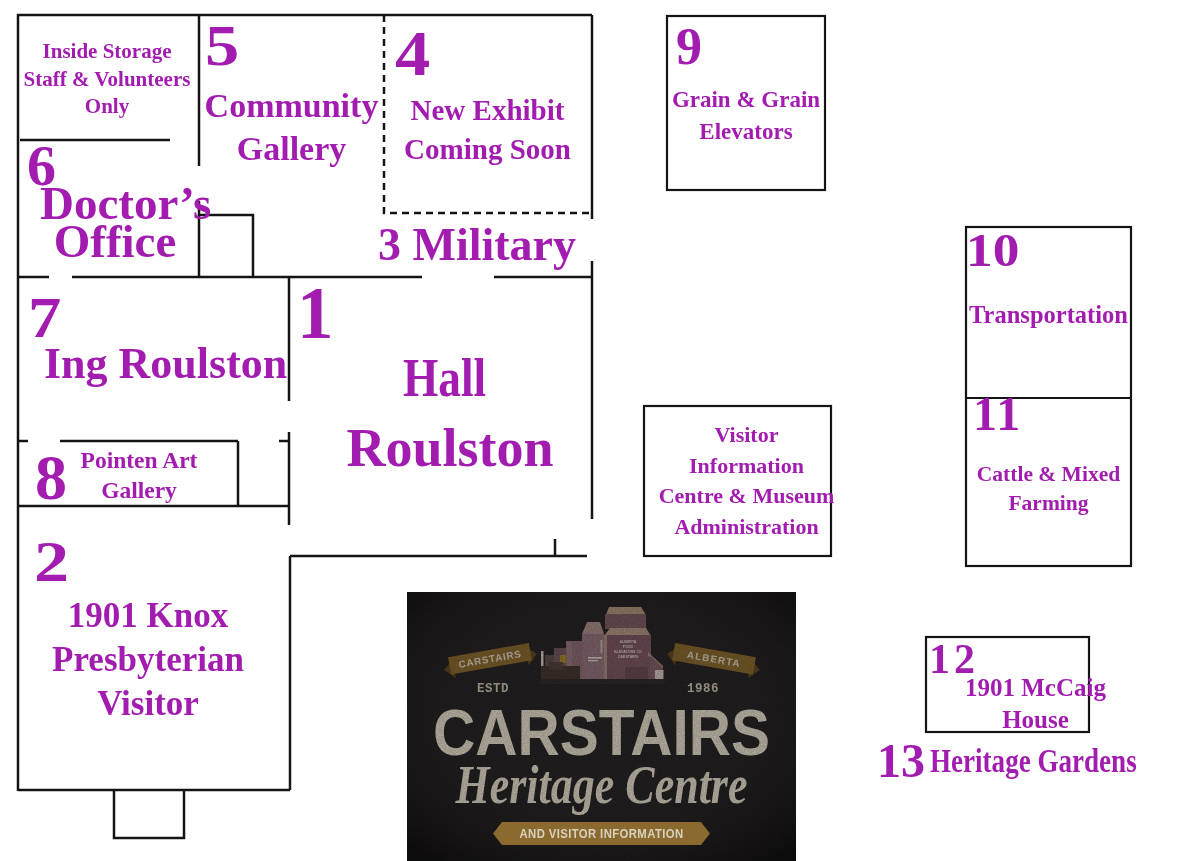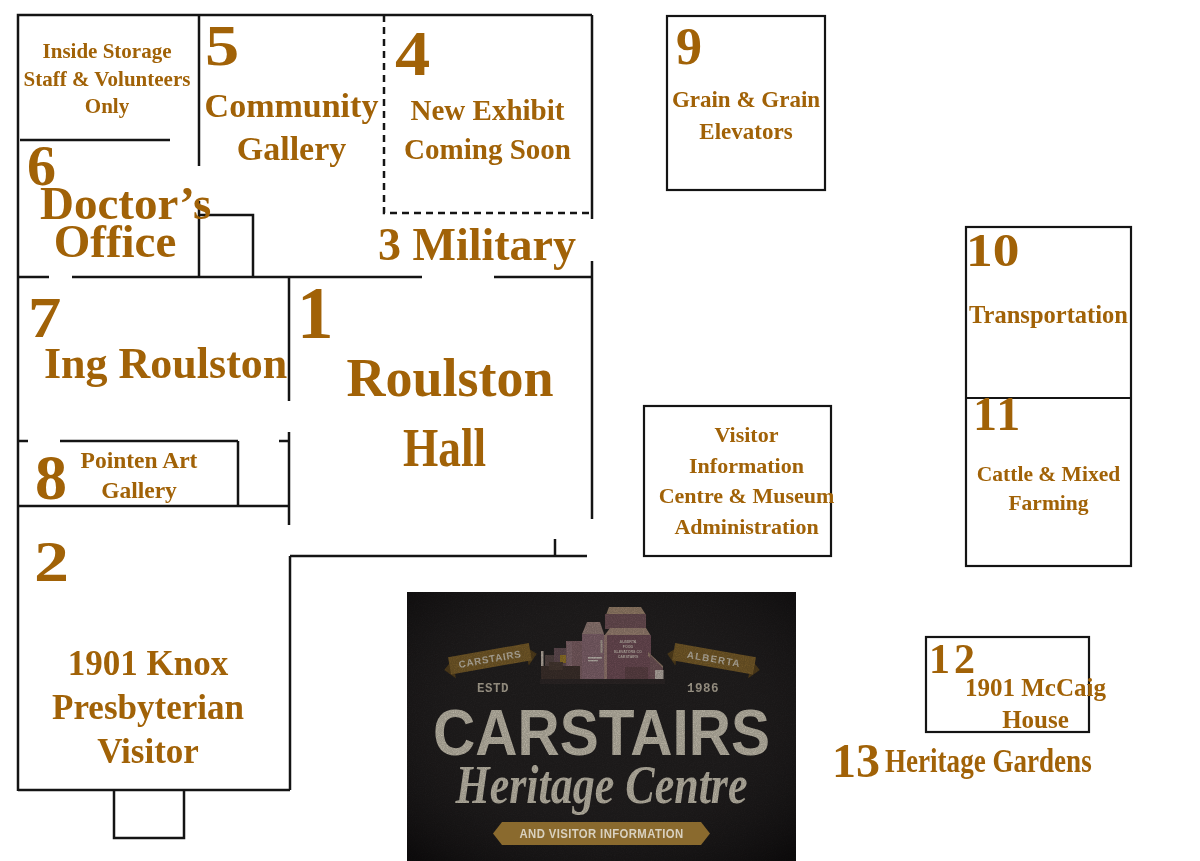--- a/index.html
+++ b/index.html
@@ -1,17 +1,17 @@
 <!DOCTYPE html>
 <html><head>
 <meta charset="utf-8">
 <style>
   html,body{margin:0;padding:0;background:#ffffff;}
   #page{position:relative;width:1200px;height:861px;overflow:hidden;background:#ffffff;
-        font-family:"Liberation Serif", serif;font-weight:bold;color:#a16207;}
+        font-family:"Liberation Serif", serif;font-weight:bold;color:#a21caf;}
   .t{position:absolute;text-align:center;line-height:1;}
   .t div{white-space:nowrap;}
   .num{position:absolute;line-height:1;}
   svg{position:absolute;left:0;top:0;}
 </style>
 </head>
 <body>
 <div id="page">
 
 <svg width="1200" height="861" viewBox="0 0 1200 861" fill="none" stroke="#141414" stroke-width="2.5">
@@ -94,34 +94,34 @@
 
 <div class="num" style="left:28px;top:289px;font-size:58px;transform:scaleX(1.15);transform-origin:left center;">7</div>
 
 <div class="t" style="left:44px;top:342px;width:220px;font-size:44px;">
   <div>Ing Roulston</div>
 </div>
 
 <div class="num" style="left:297px;top:277px;font-size:73px;">1</div>
 
 <div class="t" style="left:340px;top:343px;width:220px;font-size:54px;line-height:70px;">
-  <div>Roulston</div>
-      <div><span style="display:inline-block;transform:scaleX(0.84);transform-origin:center bottom;position:relative;left:-5px;">Hall</span></div>
+  <div><span style="display:inline-block;transform:scaleX(0.84);transform-origin:center bottom;position:relative;left:-5px;">Hall</span></div>
+      <div>Roulston</div>
 </div>
 
 <div class="num" style="left:35px;top:446px;font-size:64px;">8</div>
 
 <div class="t" style="left:59px;top:445px;width:160px;font-size:23.5px;line-height:30px;">
   <div>Pointen Art</div>
       <div>Gallery</div>
 </div>
 
 <div class="num" style="left:34px;top:534px;font-size:56px;transform:scaleX(1.25);transform-origin:left center;">2</div>
 
-<div class="t" style="left:30px;top:594px;width:236px;font-size:35px;line-height:44px;margin-top:48px;">
+<div class="t" style="left:30px;top:594px;width:236px;font-size:35px;line-height:44px;">
   <div>1901 Knox</div>
       <div>Presbyterian</div>
       <div>Visitor</div>
 </div>
 
 <div class="num" style="left:676px;top:21px;font-size:52px;">9</div>
 
 <div class="t" style="left:667px;top:84px;width:158px;font-size:23px;line-height:32px;">
   <div>Grain &amp; Grain</div>
       <div>Elevators</div>
@@ -147,21 +147,21 @@
       <div>Farming</div>
 </div>
 
 <div class="num" style="left:929px;top:638px;font-size:42px;letter-spacing:4px;">12</div>
 
 <div class="t" style="left:954px;top:672px;width:163px;font-size:25px;line-height:32px;">
   <div>1901 McCaig</div>
       <div>House</div>
 </div>
 
-<div class="num" style="left:832px;top:737px;font-size:48px;">13<span style="display:inline-block;font-size:33px;transform:scaleX(0.82);transform-origin:left bottom;margin-left:5px;position:relative;top:-5px;">Heritage Gardens</span></div>
+<div class="num" style="left:877px;top:737px;font-size:48px;">13<span style="display:inline-block;font-size:33px;transform:scaleX(0.82);transform-origin:left bottom;margin-left:5px;position:relative;top:-5px;">Heritage Gardens</span></div>
 
 <svg width="1200" height="861" viewBox="0 0 1200 861">
   <defs>
     <filter id="grain">
           <feTurbulence type="fractalNoise" baseFrequency="0.9" numOctaves="2" result="n"></feTurbulence>
           <feColorMatrix in="n" type="matrix" values="0 0 0 0 0  0 0 0 0 0  0 0 0 0 0  0.6 0.6 0.6 0 0"></feColorMatrix>
           <feComposite operator="in" in2="SourceGraphic"></feComposite>
         </filter>
     <radialGradient id="vig" cx="50%" cy="45%" r="72%">
       <stop offset="45%" stop-color="#242122" stop-opacity="0"></stop>

